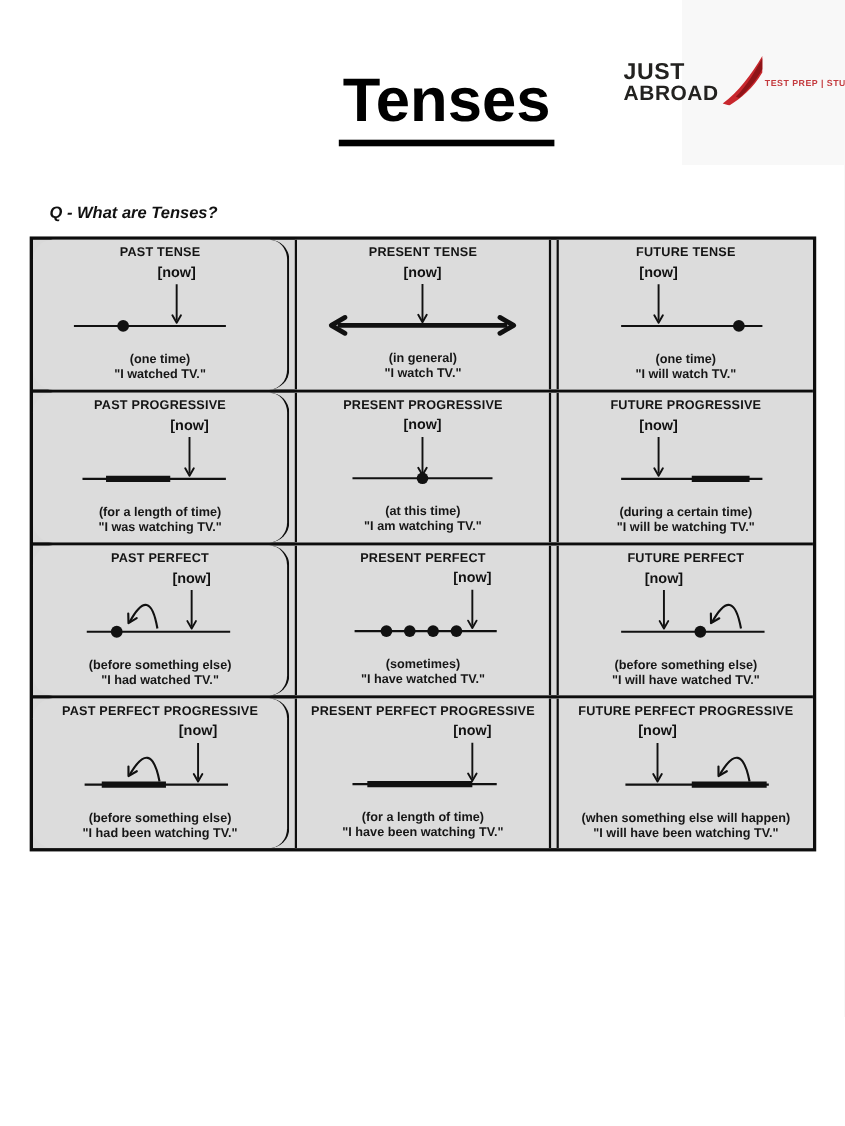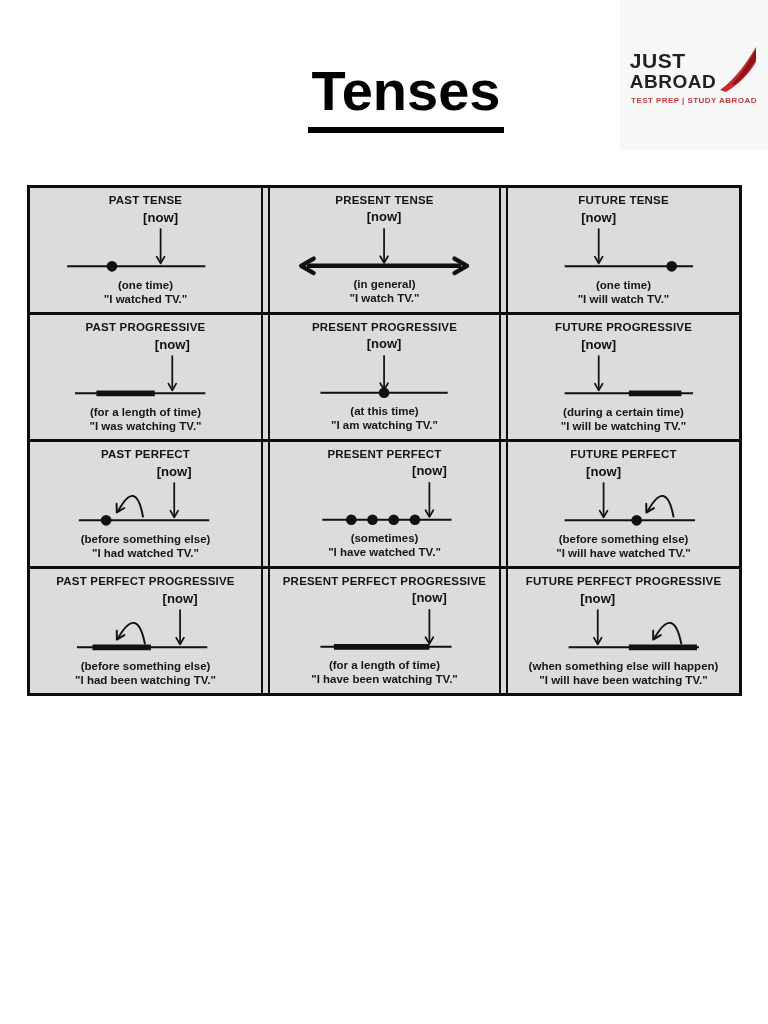--- a/index.html
+++ b/index.html
@@ -9,21 +9,21 @@
     font-family:"Liberation Sans",sans-serif;
     color:#1a1a1a;
     position:relative;
     overflow:hidden;
   }
   
   .logo-block{
     position:absolute;top:0;right:0;
     width:148px;height:150px;
     background:#f8f8f8;
-    display:flex;flex-direction:column;
+    display:flex;flex-direction:row;
     align-items:center;justify-content:center;
   }
   .logo-top{display:flex;align-items:center;gap:2px;}
   .logo-words{display:flex;flex-direction:column;align-items:flex-start;line-height:1.02;}
   .logo-word1{font-size:21px;font-weight:800;color:#232220;letter-spacing:.5px;}
   .logo-word2{font-size:19px;font-weight:800;color:#232220;letter-spacing:.5px;text-align:center;}
   .logo-tagline{
     font-size:8px;font-weight:700;color:#c43a3e;
     letter-spacing:.45px;white-space:nowrap;
   }
@@ -54,29 +54,29 @@
   }
   .trow:last-child{border-bottom:none;}
   .cell{
     border-left:2px solid #0d0d0d;
     border-right:2px solid #0d0d0d;
     min-height:110px;
     padding:6px 4px 7px 4px;
     text-align:center;
     background:#dcdcdc;
   }
-  .trow .cell:first-child{border-left:none;}
+  .trow .cell:first-child{border-left:none;border-radius:18px;}
   .trow .cell:last-child{border-right:none;}
   .cell-title{
     font-size:11.5px;font-weight:700;color:#141414;letter-spacing:.2px;
     margin-bottom:0;
   }
   .diagram{width:96%;margin:0 auto;}
   .diagram svg{display:block;width:100%;height:auto;}
-  .cell-caption{font-size:11.5px;font-weight:700;color:#161616;margin-top:1px;}
+  .cell-caption{font-size:11.5px;font-weight:700;color:#161616;margin-top:13px;}
   .cell-quote{font-size:11.5px;font-weight:700;color:#161616;margin-top:2px;}
 </style>
 </head>
 <body>
 
 <div class="logo-block">
   <div class="logo-top">
     <div class="logo-words">
       <span class="logo-word1">JUST</span>
       <span class="logo-word2">ABROAD</span>
@@ -89,20 +89,21 @@
     </span>
   </div>
   <div class="logo-tagline">TEST PREP | STUDY ABROAD</div>
 </div>
 
 <div class="page-title-wrap">
   <span class="page-title">Tenses</span>
 </div>
 
 <div class="qa">
+  <div class="qa-q">Q - What are Tenses?</div>
 </div>
 
 <div class="tense-table">
 
   <div class="trow">
     <div class="cell">
       <div class="cell-title">PAST TENSE</div>
       <div class="diagram">
           <svg viewBox="0 0 220 74">
             <line x1="30" y1="62" x2="172" y2="62" stroke="#111111" stroke-width="2"></line>

